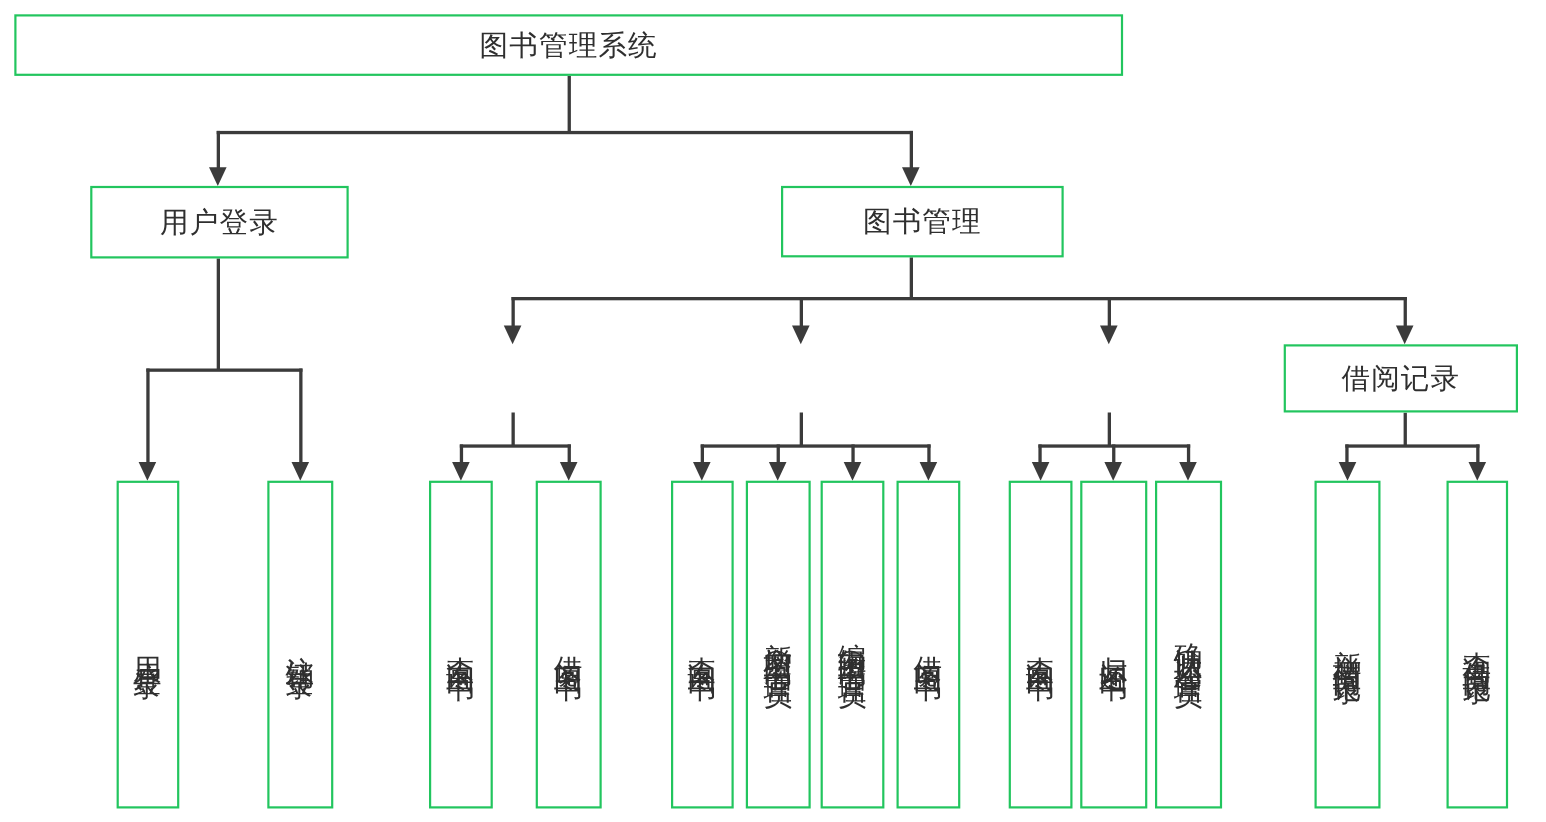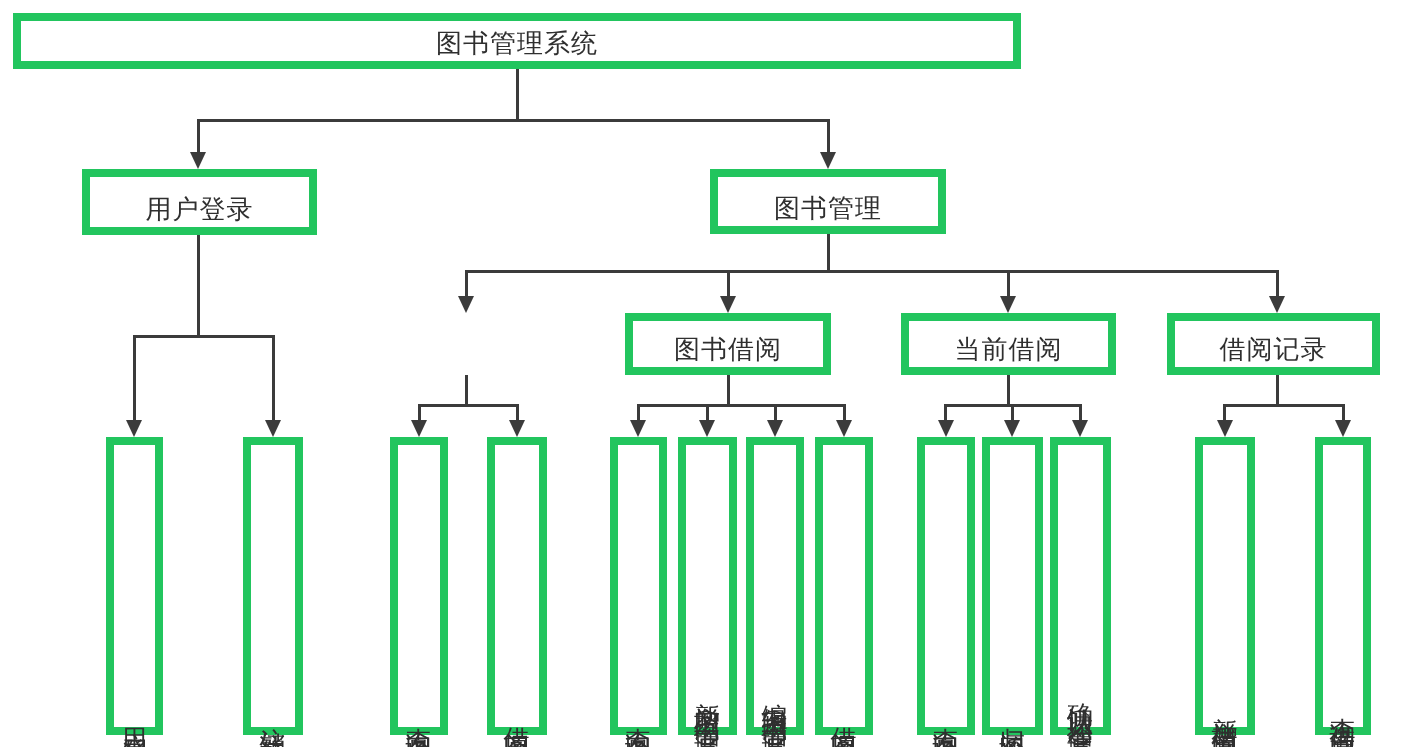--- a/index.html
+++ b/index.html
@@ -12,24 +12,24 @@
     width: 1405px;
     height: 747px;
     background: #ffffff;
     font-family: "Liberation Sans", "DejaVu Sans", sans-serif;
     overflow: hidden;
   }
   
   .node {
     position: absolute;
     box-sizing: border-box;
-    border: 8px solid #22c55e;
+    border: 2px solid #22c55e;
     background: #ffffff;
     display: flex;
-    align-items: flex-end;
+    align-items: center;
     justify-content: center;
     color: #2f2f2f;
     z-index: 2;
   }
   .node.root span { font-size: 26px; letter-spacing: 1px; }
   .node.branch span { font-size: 26px; letter-spacing: 1px; }
   .node.leaf span {
     writing-mode: vertical-rl;
     text-orientation: mixed;
     font-size: 26px;
@@ -74,30 +74,24 @@
 
 <div class="diagram">
 
   <div class="node root" style="left:13px;top:13px;width:1008px;height:56px">
     <span>图书管理系统</span>
   </div>
 
   <div class="node branch" style="left:82px;top:169px;width:235px;height:66px">
     <span>用户登录</span>
   </div>
-  <div class="node branch" style="left:710px;top:169px;width:236px;height:65px">
+  <div class="node branch" style="left:710px;top:169px;width:257px;height:65px">
     <span>图书管理</span>
   </div>
 
-  <div class="node branch" style="left:625px;top:313px;width:206px;height:62px">
-    <span>图书借阅</span>
-  </div>
-  <div class="node branch" style="left:901px;top:313px;width:215px;height:62px">
-    <span>当前借阅</span>
-  </div>
   <div class="node branch" style="left:1167px;top:313px;width:213px;height:62px">
     <span>借阅记录</span>
   </div>
 
   <div class="node leaf" style="left:106px;top:437px;width:57px;height:298px">
     <span>用户登录</span>
   </div>
   <div class="node leaf" style="left:243px;top:437px;width:60px;height:298px">
     <span>注销登录</span>
   </div>

